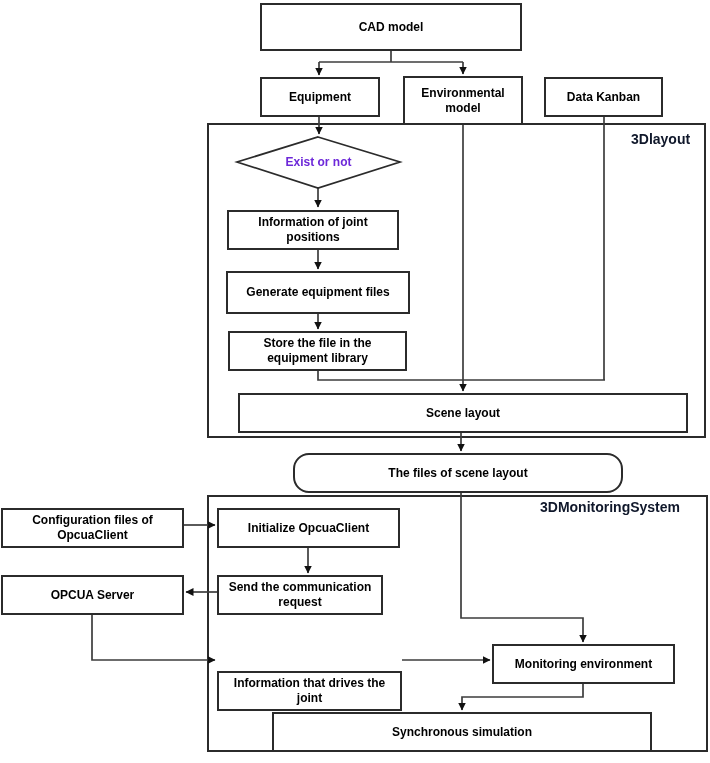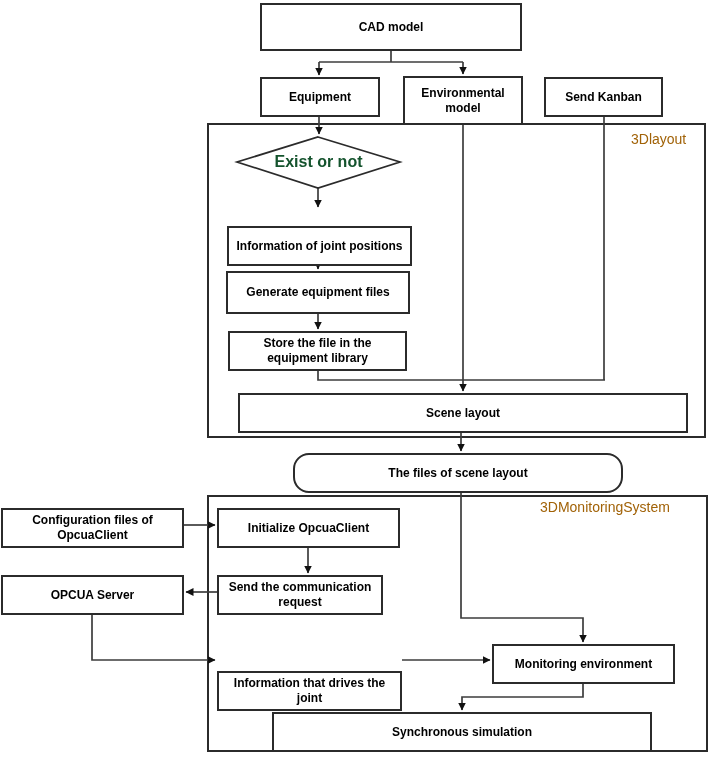--- a/index.html
+++ b/index.html
@@ -17,22 +17,22 @@
   }
   .container-box {
     position: absolute;
     border: 2px solid #2b2b2b;
     background: transparent;
     box-sizing: border-box;
   }
   .container-label {
     position: absolute;
     font-size: 14px;
-    font-weight: normal;
-    color: #a16207;
+    font-weight: bold;
+    color: #0f172a;
     white-space: nowrap;
   }
   .node {
     position: absolute;
     background: #ffffff;
     border: 2px solid #2b2b2b;
     box-sizing: border-box;
     display: flex;
     align-items: center;
     justify-content: center;
@@ -42,23 +42,23 @@
     color: #000000;
     line-height: 1.25;
     padding: 18px 3px;
   }
   .diamond-label {
     position: absolute;
     display: flex;
     align-items: center;
     justify-content: center;
     text-align: center;
-    font-size: 16px;
+    font-size: 12px;
     font-weight: bold;
-    color: #14532d;
+    color: #6d28d9;
     background: transparent;
   }
   svg.wires {
     position: absolute;
     left: 0;
     top: 0;
     width: 710px;
     height: 763px;
   }
 </style>
@@ -119,25 +119,25 @@
 
     <polygon points="318,137 400,162 318,188 237,162" fill="#ffffff" stroke="#2b2b2b" stroke-width="1.7"></polygon>
   </svg>
 
   <div class="node" style="left:260px; top:3px; width:262px; height:48px;">CAD model</div>
 
   <div class="node" style="left:260px; top:77px; width:120px; height:33px;text-align:right;">Equipment</div>
 
   <div class="node" style="left:403px; top:76px; width:120px; height:49px;">Environmental model</div>
 
-  <div class="node" style="left:544px; top:77px; width:119px; height:32px;">Send Kanban</div>
+  <div class="node" style="left:544px; top:77px; width:119px; height:32px;">Data Kanban</div>
 
   <div class="diamond-label" style="left:252px; top:148px; width:133px; height:28px;">Exist or not</div>
 
-  <div class="node" style="left:227px; top:226px; width:185px; height:34px;">Information of joint positions</div>
+  <div class="node" style="left:227px; top:210px; width:172px; height:34px;">Information of joint positions</div>
 
   <div class="node" style="left:226px; top:271px; width:184px; height:43px;">Generate equipment files</div>
 
   <div class="node" style="left:228px; top:331px; width:179px; height:34px;">Store the file in the equipment library</div>
 
   <div class="node" style="left:238px; top:393px; width:450px; height:33px;">Scene layout</div>
 
   <div class="node" style="left:293px; top:453px; width:330px; height:34px;border-radius:16px;">The files of scene layout</div>
 
   <div class="node" style="left:1px; top:508px; width:183px; height:33px;">Configuration files of OpcuaClient</div>

